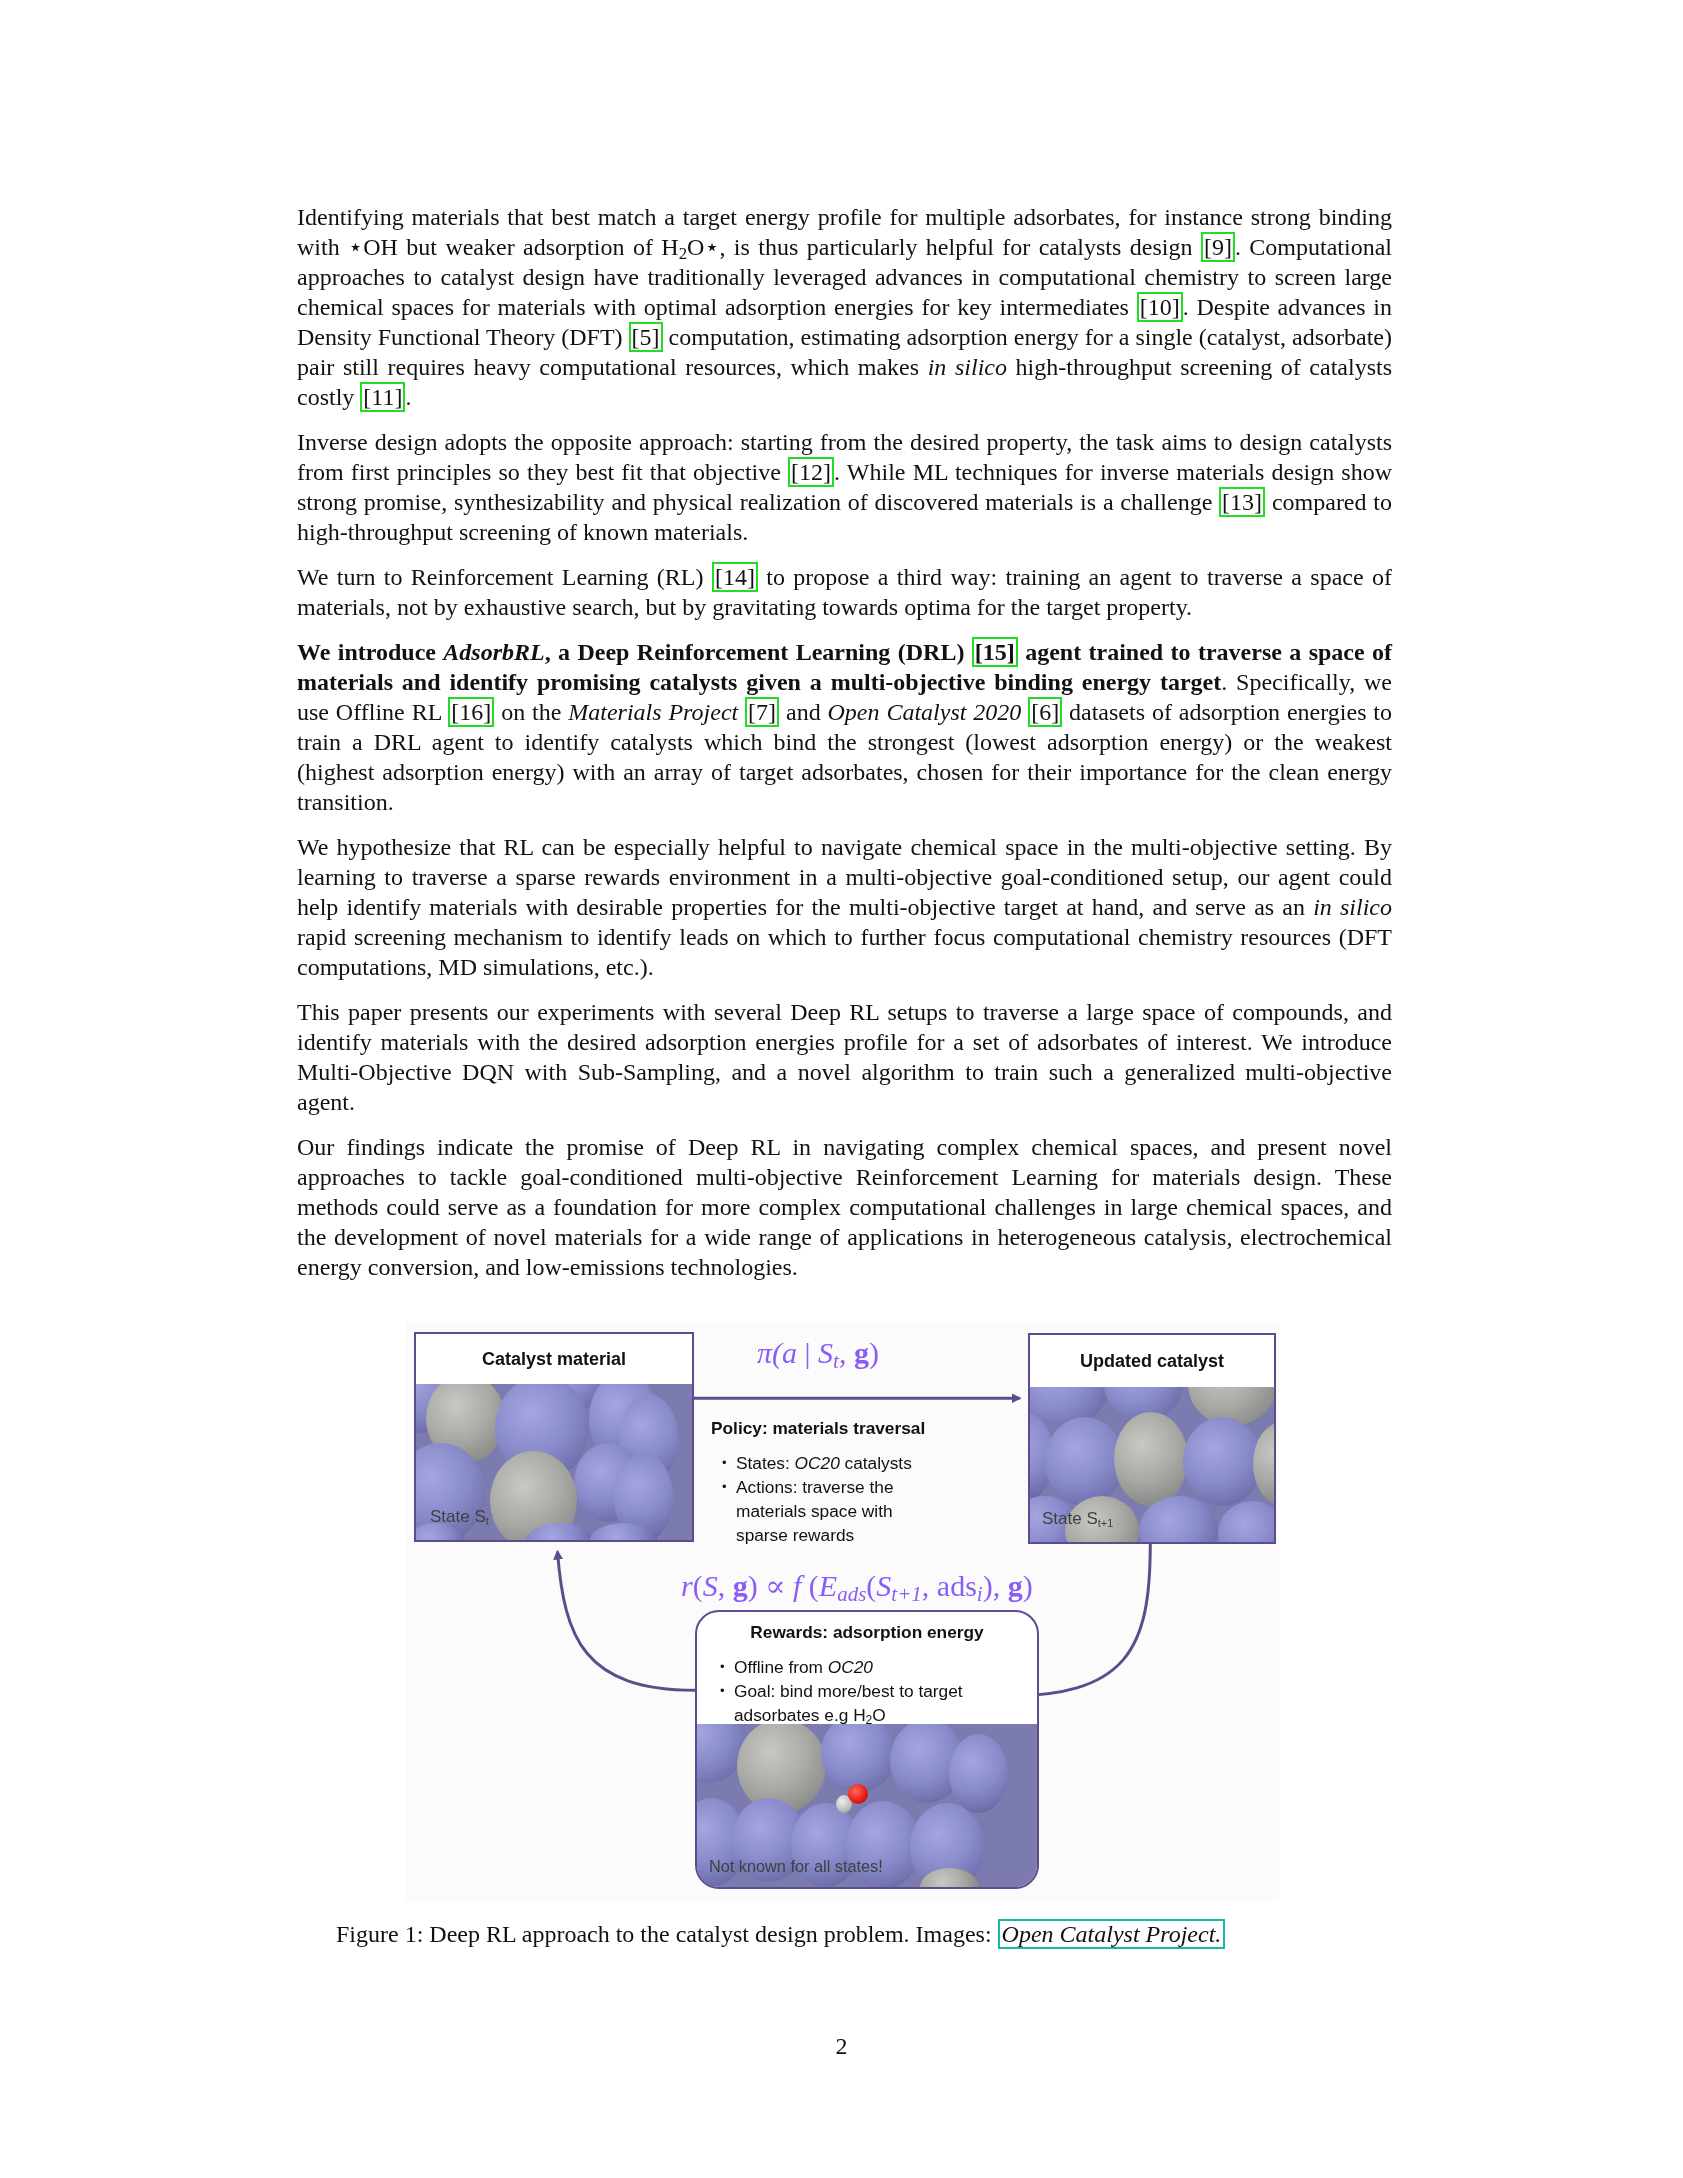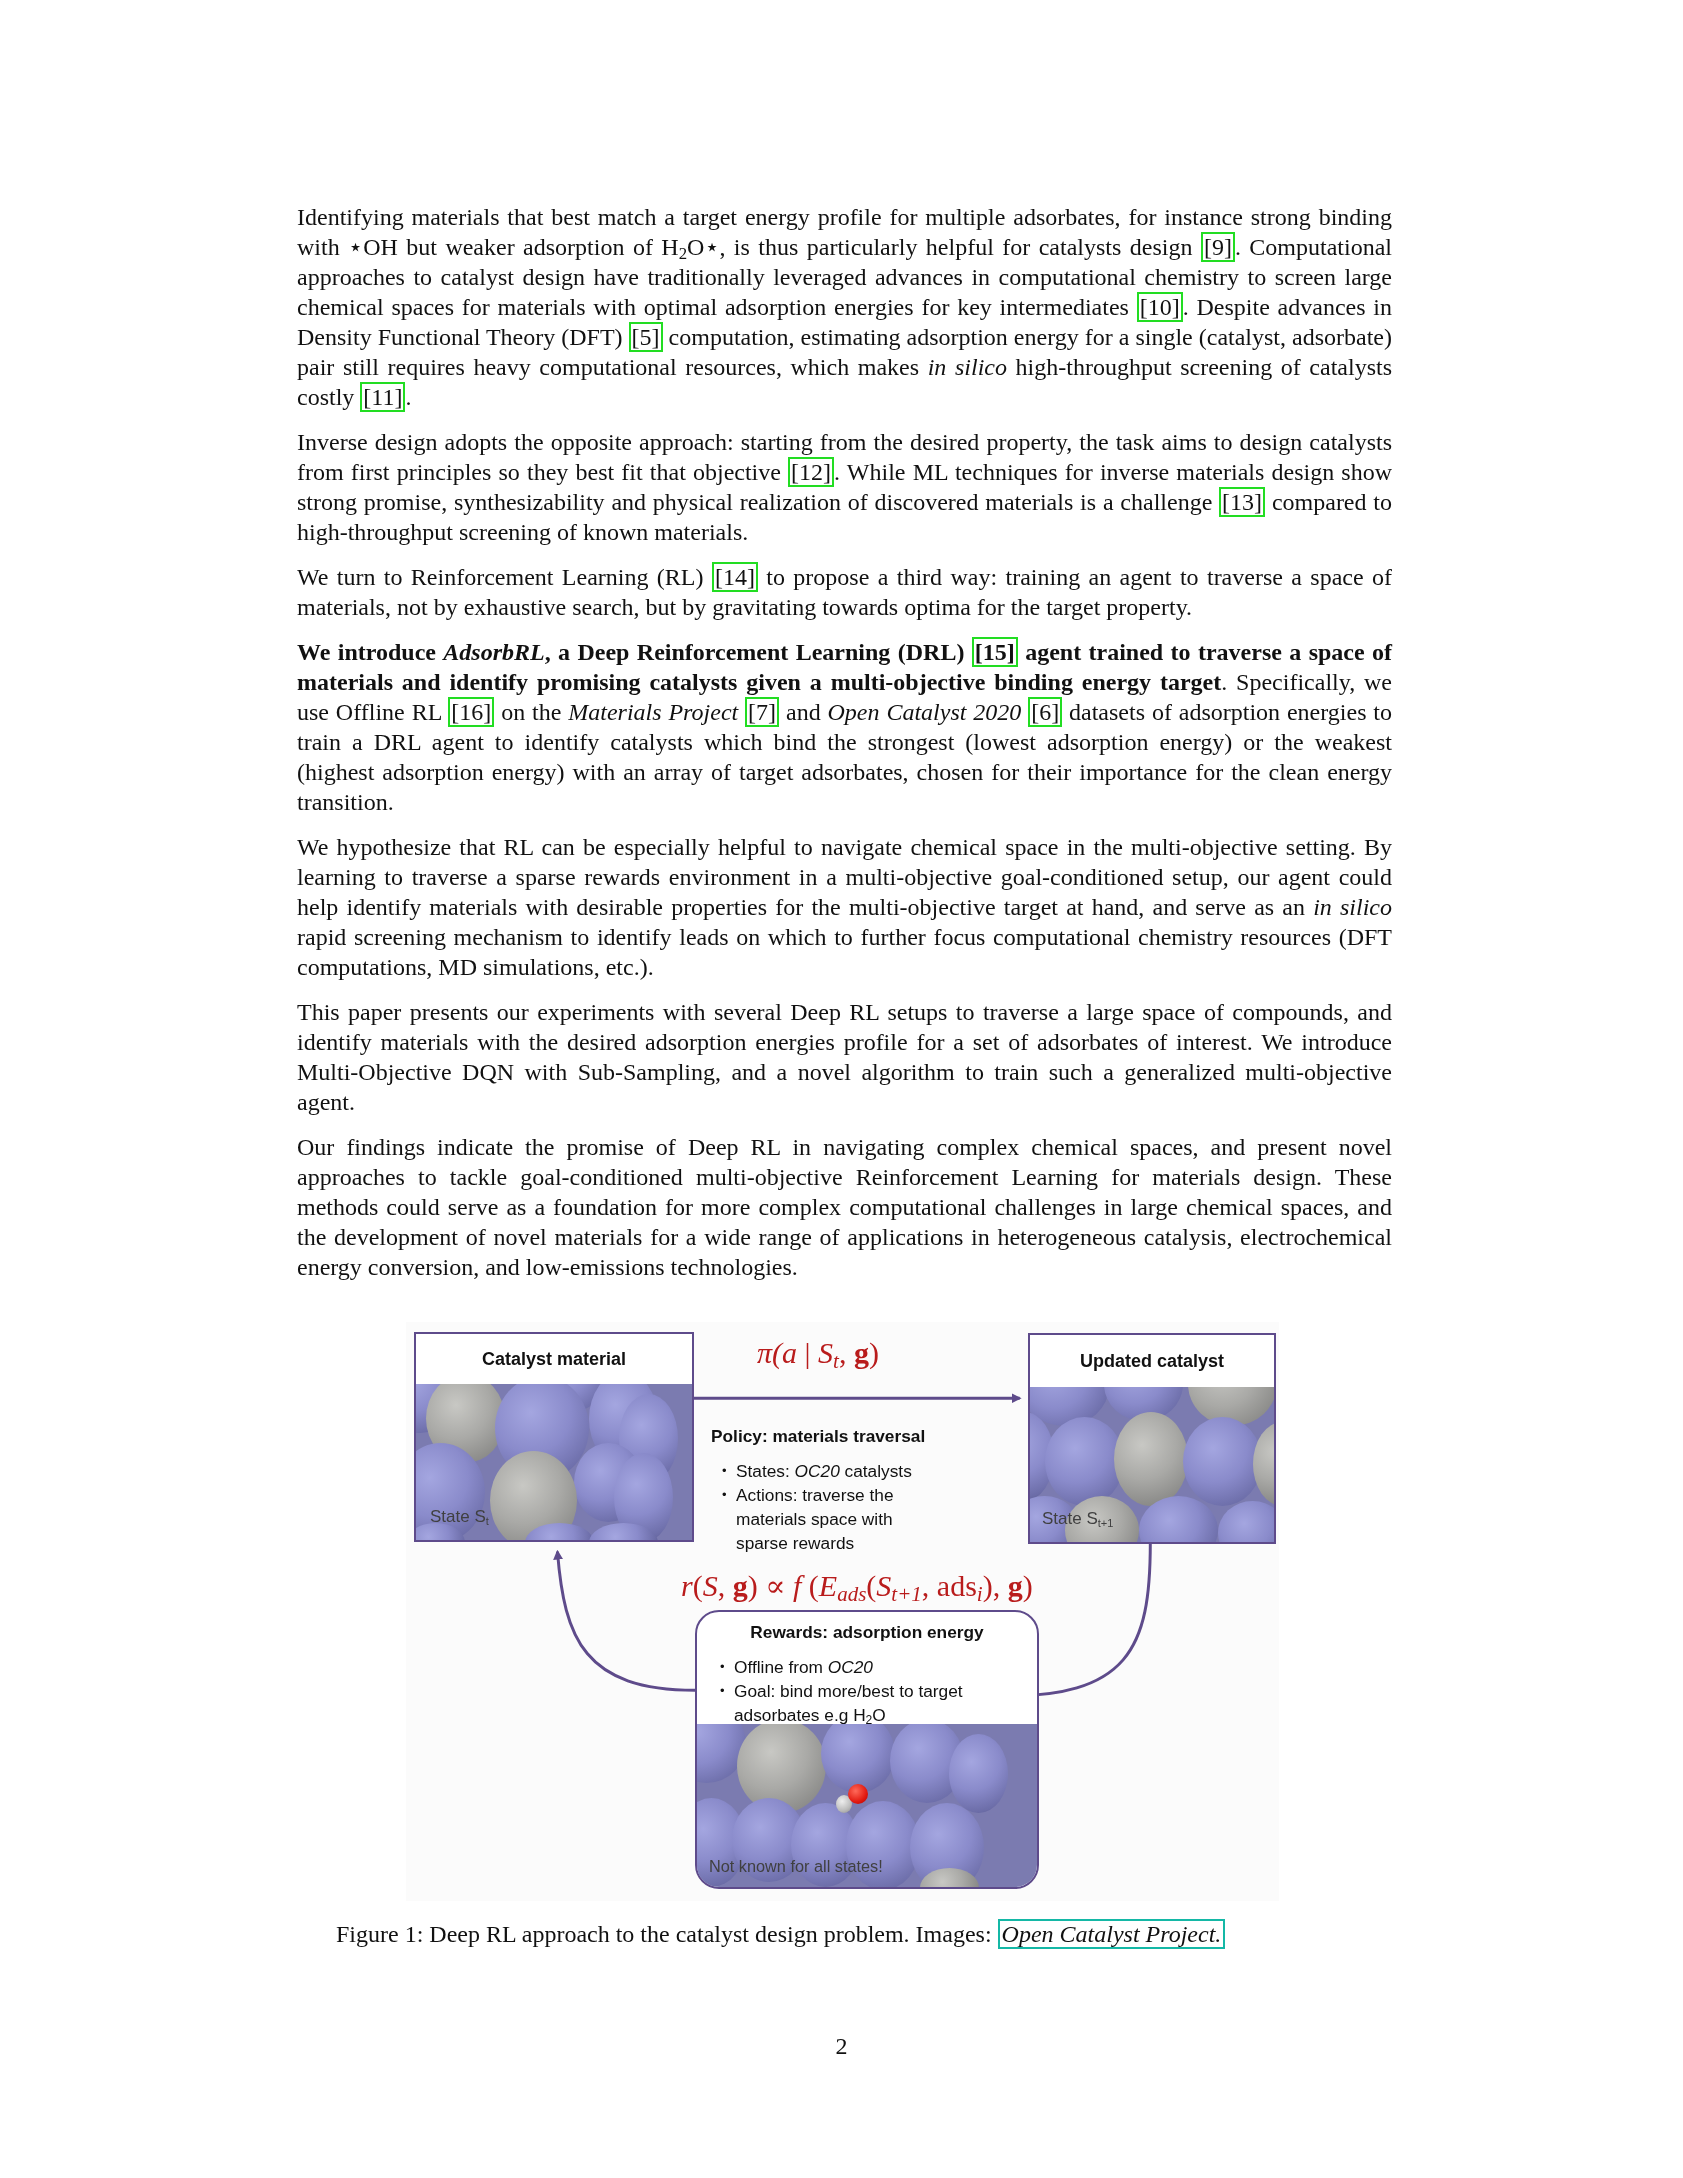--- a/index.html
+++ b/index.html
@@ -22,21 +22,21 @@
   .atom.g { background: radial-gradient(circle at 38% 35%, #c8c8c4 0%, #a9a9a6 45%, #8a8a88 80%, #666 100%); }
   .atom.r { background: radial-gradient(circle at 38% 35%, #ff6a5a 0%, #e21a10 60%, #a00 100%); }
   .atom.w { background: radial-gradient(circle at 38% 35%, #eee 0%, #bbb 60%, #888 100%); }
   .state-label { position: absolute; font-family: "Liberation Sans", "DejaVu Sans", sans-serif; font-size: 17px; color: #404040; }
   .state-label sub { font-size: 0.65em; }
   .fig-text { position: absolute; font-family: "Liberation Sans", "DejaVu Sans", sans-serif; font-size: 17.3px; line-height: 24px; color: #111; }
   .fig-text .title { font-weight: bold; font-size: 17.3px; }
   .fig-text ul { margin: 11px; padding: 0; list-style: none; }
   .fig-text li { position: relative; padding-left: 14px; }
   .fig-text li::before { content: "•"; position: absolute; left: 0; top: 0; font-size: 13px; }
-  .math { position: absolute; font-family: "Liberation Serif", "DejaVu Serif", serif; font-size: 30px; color: #b91c1c; white-space: nowrap; }
+  .math { position: absolute; font-family: "Liberation Serif", "DejaVu Serif", serif; font-size: 30px; color: #8b5cf6; white-space: nowrap; }
   .math i { font-style: italic; }
   .math b { font-weight: bold; }
   svg.arrows { position: absolute; left: 0; top: 0; }
 
   .caption { position: absolute; left: 336px; top: 1921px; font-size: 24px; white-space: nowrap; }
   .page-number { position: absolute; left: 0; width: 1683px; top: 2033px; text-align: center; font-size: 24px; }
 </style>
 </head>
 <body>
 
@@ -88,21 +88,21 @@
       <div class="atom g" style="left:74px; top:67px; width:87px; height:99px;"></div>
       <div class="atom p" style="left:-10px; top:139px; width:59px; height:40px;"></div>
       <div class="atom p" style="left:109px; top:139px; width:69px; height:40px;"></div>
       <div class="atom p" style="left:173px; top:139px; width:69px; height:40px;"></div>
     </div>
     <div class="state-label" style="left:14px; top:173px;"><span>State S</span><sub>t</sub></div>
   </div>
 
   <div class="math" style="left:351px; top:14px;"><i>π(</i><i>a</i><span> | </span><i>S</i><sub><i>t</i></sub><span>, </span><b>g</b><span>)</span></div>
 
-  <div class="fig-text" style="left:305px; top:102px; width:238px;">
+  <div class="fig-text" style="left:305px; top:94px; width:238px;">
     <div class="title">Policy: materials traversal</div>
     <ul>
       <li><span>States: </span><em>OC20</em><span> catalysts</span></li>
       <li style="width:198px;">Actions: traverse the materials space with sparse rewards</li>
     </ul>
   </div>
 
   <div class="fig-box" style="left:622px; top:11px; width:248px; height:211px;">
     <div class="fig-box-header" style="height:52px; line-height:52px;">Updated catalyst</div>
     <div class="atoms" style="top:52px;">

